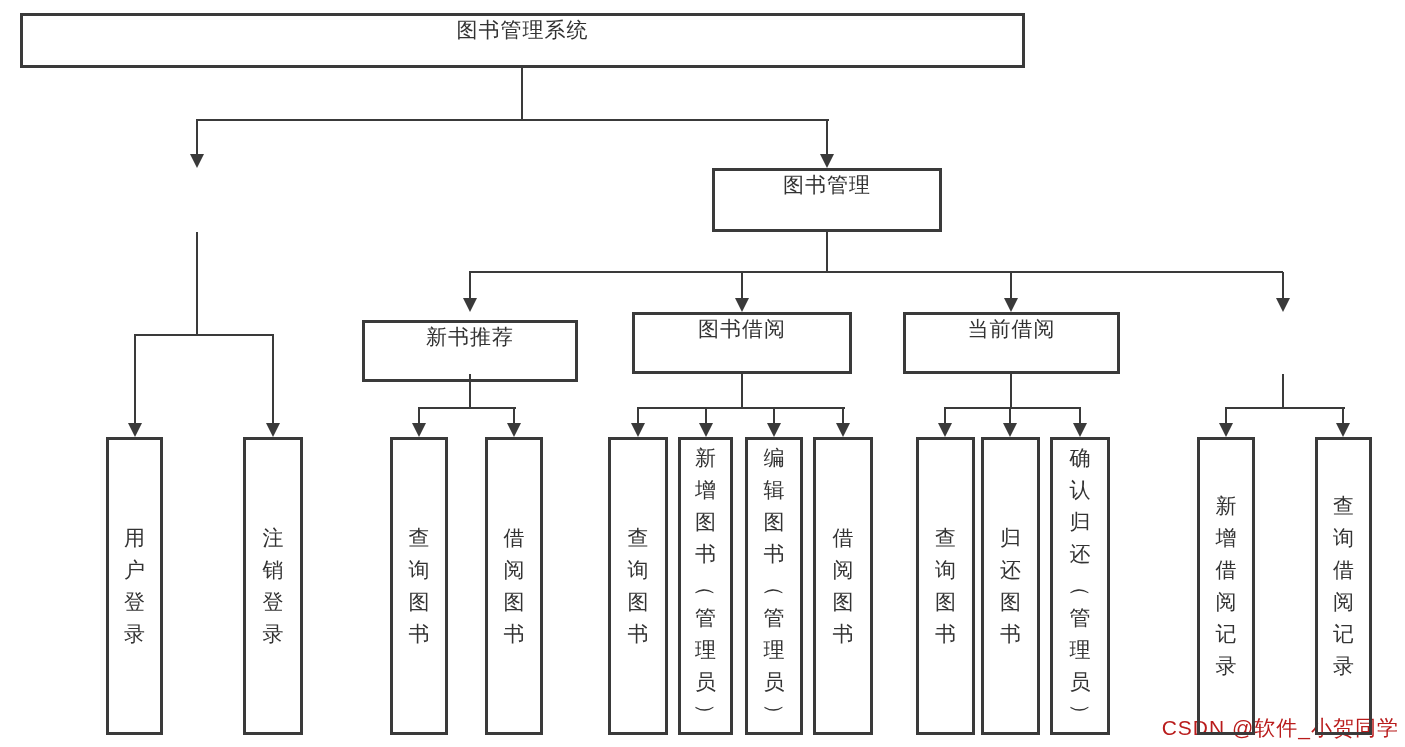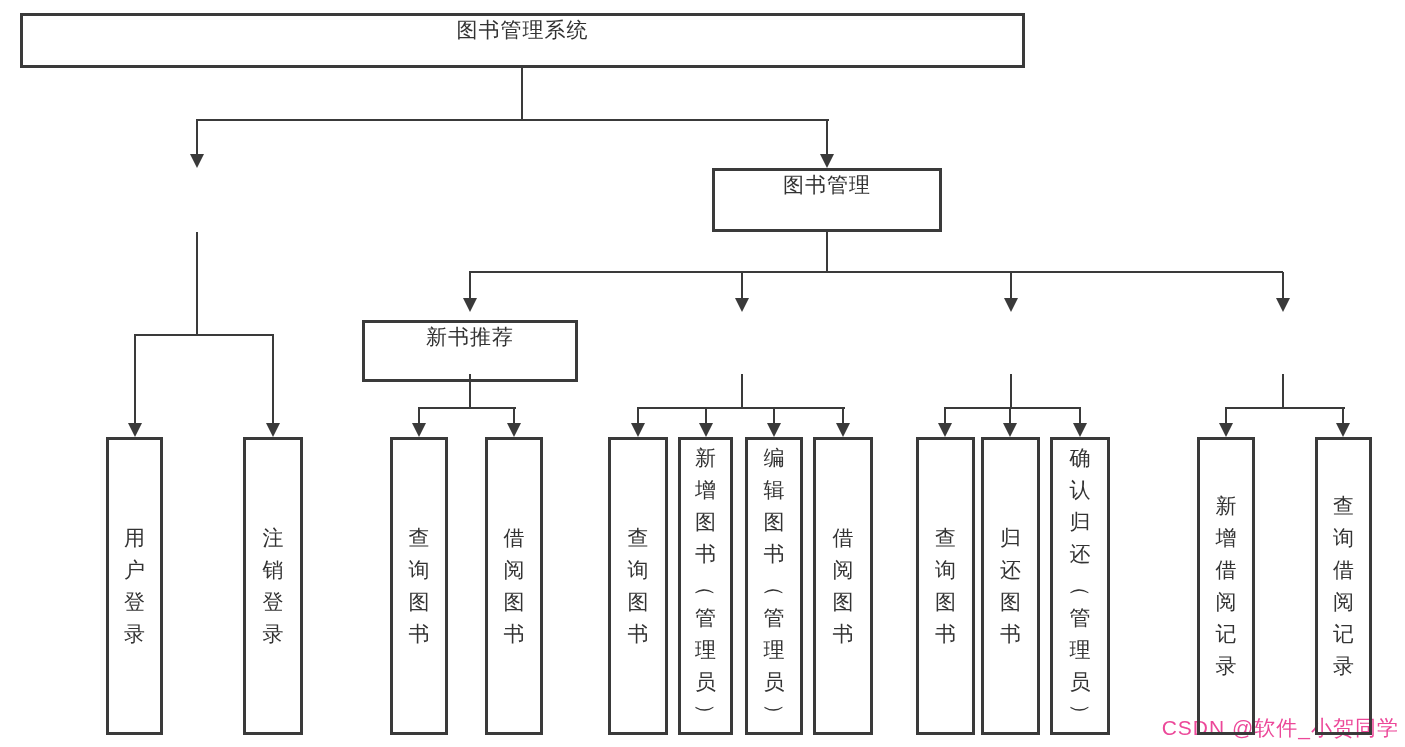--- a/index.html
+++ b/index.html
@@ -9,21 +9,21 @@
        display:flex;align-items:flex-start;justify-content:center;box-sizing:border-box;font-family:Liberation Serif, serif;}
   .hlabel{font-size:21px;color:#333333;letter-spacing:1px;white-space:nowrap;}
   .vlabel{display:flex;flex-direction:column;align-items:center;justify-content:center;height:100%;}
   .vchar{display:block;height:32px;line-height:32px;font-size:21px;color:#333333;text-align:center;}
   .vchar.rot{transform:rotate(90deg);}
   .vline{position:absolute;width:2px;background:#3a3a3a;}
   .hline{position:absolute;height:2px;background:#3a3a3a;}
   .arrow{position:absolute;width:0;height:0;
          border-left:7px solid transparent;border-right:7px solid transparent;
          border-top:14px solid #3a3a3a;}
-  .watermark{position:absolute;right:6px;bottom:5px;font-size:21px;color:#ec4899;
+  .watermark{position:absolute;right:6px;bottom:5px;font-size:21px;color:#b91c1c;
              letter-spacing:1px;white-space:nowrap;}
 </style>
 </head>
 <body>
 
 <div class="canvas">
 
   <div class="watermark">CSDN @软件_小贺同学</div>
 
   <div class="vline" style="left:521px;top:68px;height:52px;"></div>
@@ -89,20 +89,26 @@
     <span class="hlabel">图书管理系统</span>
   </div>
 
   <div class="box" style="left:712px;top:168px;width:230px;height:64px;">
     <span class="hlabel">图书管理</span>
   </div>
 
   <div class="box" style="left:362px;top:312px;width:216px;height:62px;margin-top:8px;">
     <span class="hlabel">新书推荐</span>
   </div>
+  <div class="box" style="left:632px;top:312px;width:220px;height:62px;">
+    <span class="hlabel">图书借阅</span>
+  </div>
+  <div class="box" style="left:903px;top:312px;width:217px;height:62px;">
+    <span class="hlabel">当前借阅</span>
+  </div>
 
   <div class="box" style="left:106px;top:437px;width:57px;height:298px;">
     <span class="vlabel">
         <span class="vchar">用</span>
         <span class="vchar">户</span>
         <span class="vchar">登</span>
         <span class="vchar">录</span>
       </span>
   </div>
   <div class="box" style="left:243px;top:437px;width:60px;height:298px;">

